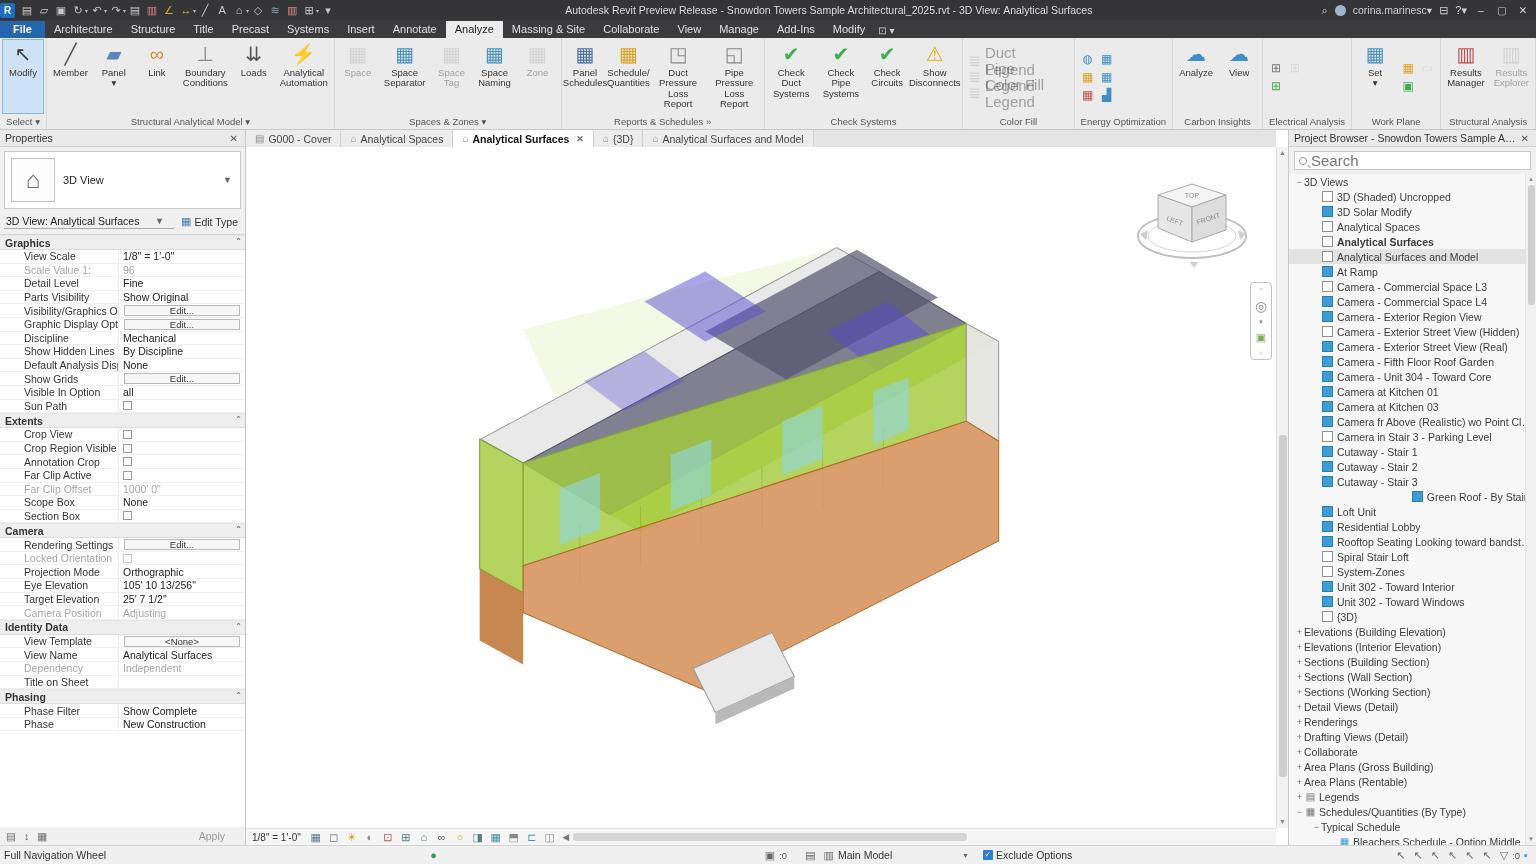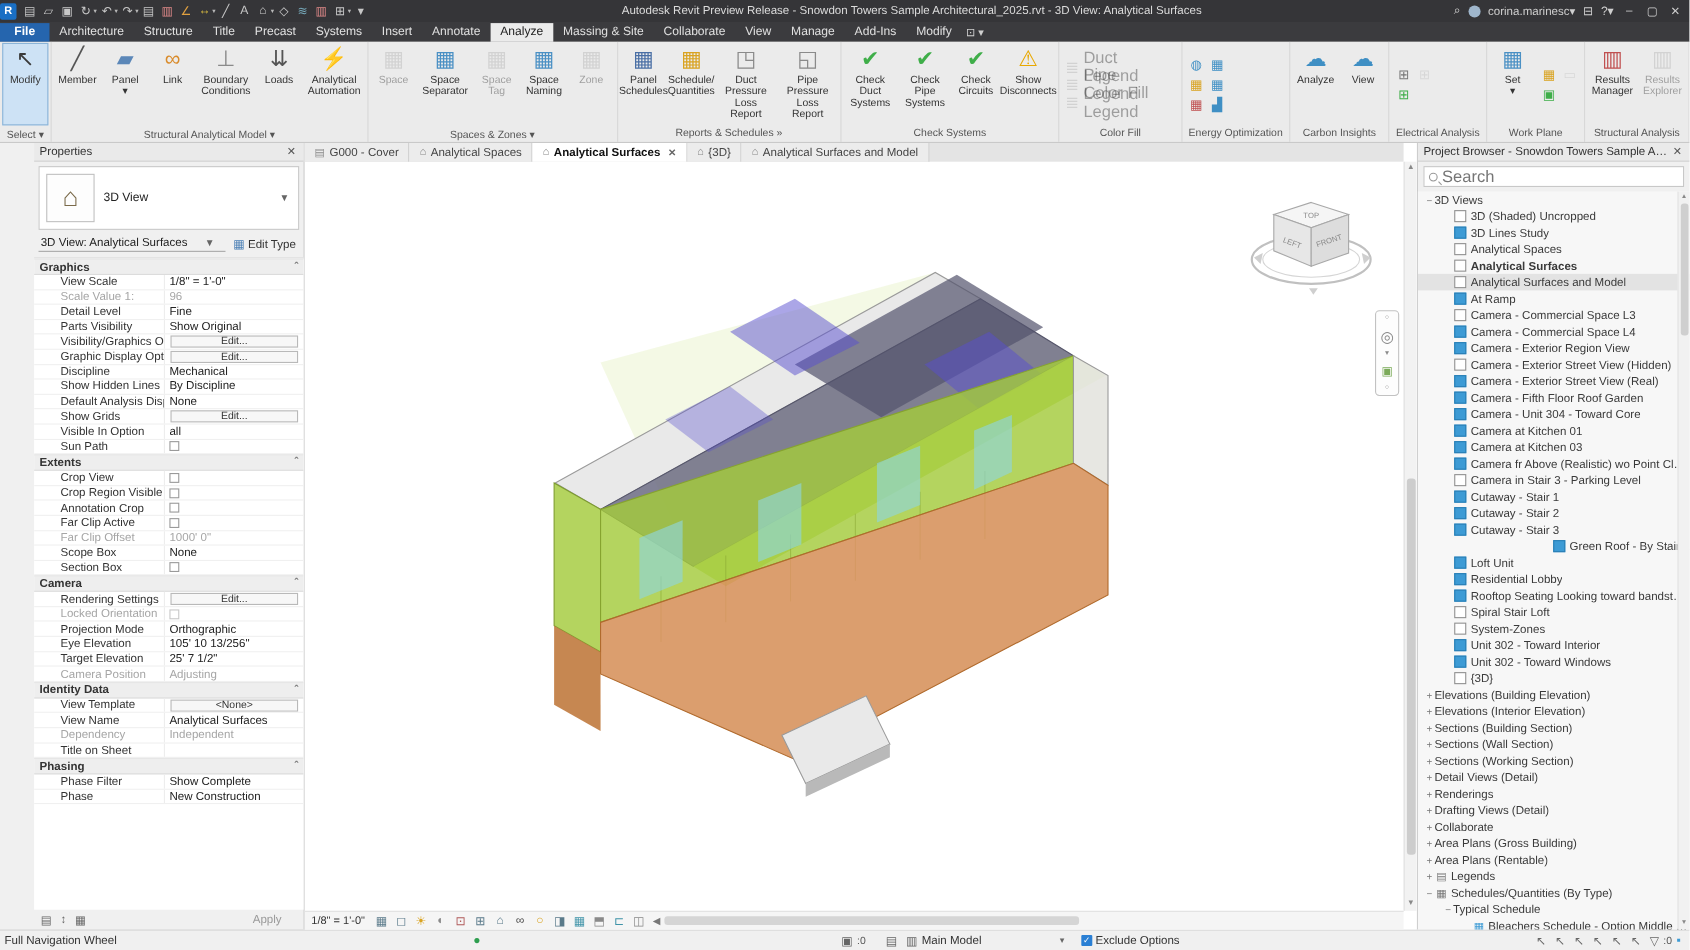--- a/index.html
+++ b/index.html
@@ -35,21 +35,21 @@
   .rbtn.sel { background:#cde2f5; border-color:#8ab4d8; }
   .rbtn.dis { opacity:.42; }
   .rstack { display:flex; flex-direction:column; justify-content:center; gap:1px; }
   .rstack-item { display:flex; align-items:center; gap:4px; font-size:15px; color:#333; padding:0 3px; height:15px; }
   .rstack-item.dis { opacity:.42; }
   .rgrid { display:grid; grid-template-columns:repeat(2,18px); grid-auto-rows:17px; align-content:center; gap:1px; padding:0 2px; }
   .rgrid .gic { display:flex; align-items:center; justify-content:center; font-size:12px; }
   .gic.dis { opacity:.4; }
 
   
-  .main { flex:1; display:flex; min-height:0;margin-left:31px; }
+  .main { flex:1; display:flex; min-height:0; }
 
   
   .props { width:246px; background:#f0f0f0; border-right:1px solid #c6c6c6; display:flex; flex-direction:column; font-size:10.5px; flex:0 0 auto; }
   .panel-head { height:17px; background:#eaeaea; border-bottom:1px solid #d2d2d2; display:flex; align-items:center; padding:0 5px; color:#333; }
   .panel-head .ttl { flex:1; white-space:nowrap; overflow:hidden; text-overflow:ellipsis; }
   .panel-x { color:#555; font-size:10px; padding:0 2px; }
   .type-sel { margin:4px 4px 0; background:#fff; border:1px solid #c8c8c8; height:58px; display:flex; align-items:center; }
   .type-thumb { width:44px; height:44px; border:1px solid #c0c0c0; margin:0 8px 0 6px; display:flex; align-items:center; justify-content:center; font-size:24px; color:#7a6a4a; background:#fdfdfd; }
   .type-name { flex:1; color:#222; font-size:11px; }
   .type-dd { padding-right:8px; color:#666; font-size:9px; }
@@ -644,21 +644,21 @@
             <span class="tl">3D Views</span>
           </div>
           <div class="trow" style="padding-left: 23px;">
             <span class="exp"></span>
             <span class="v-ico"></span>
             <span class="tl">3D (Shaded) Uncropped</span>
           </div>
           <div class="trow" style="padding-left: 23px;">
             <span class="exp"></span>
             <span class="v-ico blue"></span>
-            <span class="tl">3D Lines Study</span>
+            <span class="tl">3D Solar Modify</span>
           </div>
           <div class="trow" style="padding-left: 23px;">
             <span class="exp"></span>
             <span class="v-ico"></span>
             <span class="tl">Analytical Spaces</span>
           </div>
           <div class="trow" style="padding-left: 23px;">
             <span class="exp"></span>
             <span class="v-ico"></span>
             <span class="tl bold">Analytical Surfaces</span>

